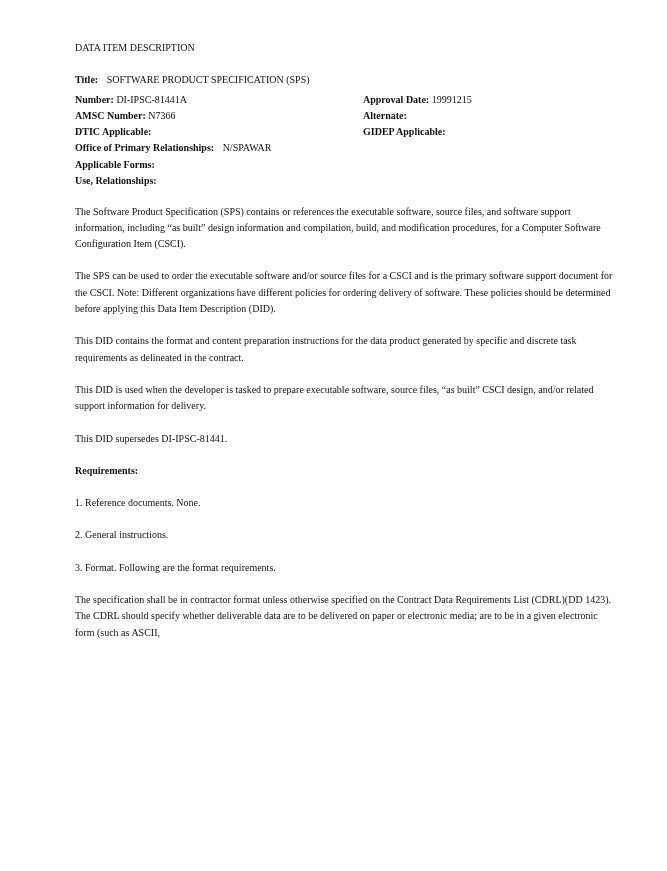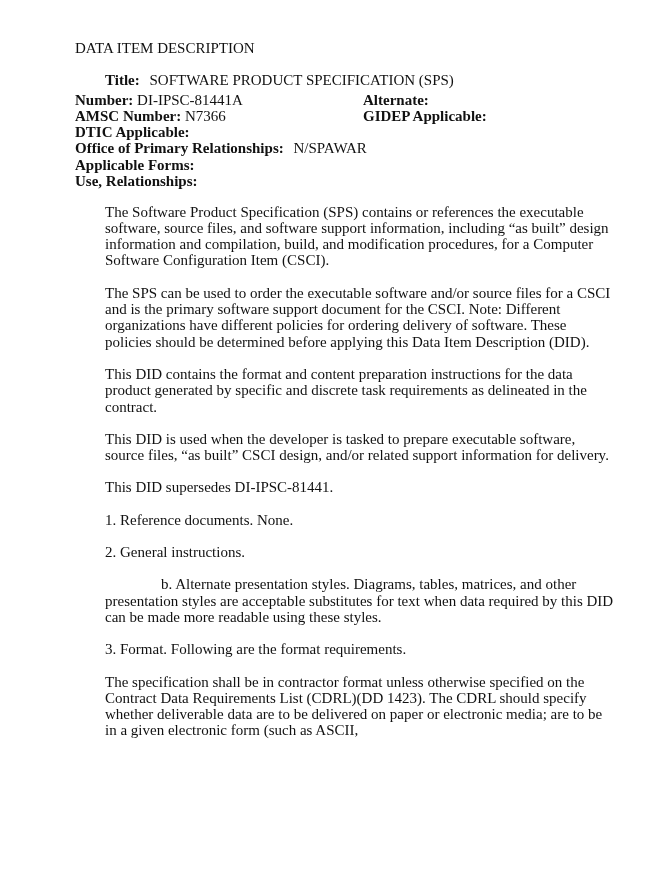--- a/index.html
+++ b/index.html
@@ -1,25 +1,25 @@
 <!DOCTYPE html>
 <html><head>
 <meta charset="utf-8">
 <style>
   html, body { margin: 0; padding: 0; background: #ffffff; }
   body { width: 667px; height: 871px; overflow: hidden; position: relative; }
   .page {
     position: absolute; left: 75px; top: 40px; width: 540px;
     font-family: "Liberation Serif", "DejaVu Serif", serif;
-    font-size: 15px; line-height: 16.3px; color: #111111;
+    font-size: 10px; line-height: 16.3px; color: #111111;
   }
   p { margin: 0; }
   .b { font-weight: bold; }
   .u { text-underline-offset: 2px; }
-  .gap { margin-top: 16px; margin-left: 30px; }
+  .gap { margin-top: 16px; }
   .hdr { position: relative; height: 96px; margin-top: 3px; }
   .hdr .col1 { position: absolute; left: 0; top: 0; width: 300px; }
   .hdr .col2 { position: absolute; left: 288px; top: 0; width: 260px; }
   .indent { text-indent: 56px; }
   .sp { display: inline-block; width: 6px; }
 </style>
 </head>
 <body>
 
 <div class="page">
@@ -34,44 +34,45 @@
   <div class="hdr">
     <div class="col1">
       <p><span class="b">Number:</span> <span>DI-IPSC-81441A</span></p>
       <p><span class="b">AMSC Number:</span> <span>N7366</span></p>
       <p><span class="b">DTIC Applicable:</span> <span></span></p>
       <p><span class="b">Office of Primary Relationships:</span><span class="sp"></span> <span>N/SPAWAR</span></p>
       <p><span class="b">Applicable Forms:</span> <span></span></p>
       <p><span class="b">Use, Relationships:</span> <span></span></p>
     </div>
     <div class="col2">
+      <p><span class="b">Approval Date:</span> <span>19991215</span></p>
       <p><span class="b">Alternate:</span> <span></span></p>
       <p><span class="b">GIDEP Applicable:</span> <span></span></p>
     </div>
   </div>
 
   <p class="gap">The Software Product Specification (SPS) contains or references the executable software, source files, and software support information, including “as built” design information and compilation, build, and modification procedures, for a Computer Software Configuration Item (CSCI).</p>
   <p class="gap">The SPS can be used to order the executable software and/or source files for a CSCI and is the primary software support document for the CSCI.  Note:  Different organizations have different policies for ordering delivery of software.  These policies should be determined before applying this Data Item Description (DID).</p>
   <p class="gap">This DID contains the format and content preparation instructions for the data product generated by specific and discrete task requirements as delineated in the contract.</p>
   <p class="gap">This DID is used when the developer is tasked to prepare executable software, source files, “as built” CSCI design, and/or related support information for delivery.</p>
   <p class="gap">This DID supersedes DI-IPSC-81441.</p>
 
+  <p class="gap b">Requirements:</p>
 
   <p class="gap">
     <span>1.</span>
     <span class="u">Reference documents</span><span>.  None.</span>
   </p>
 
   <p class="gap">
     <span>2.</span>
     <span class="u">General instructions</span><span>.</span>
   </p>
 
 
-  <p class="gap indent"><span>b.</span>  <span class="u">Alternate presentation styles</span><span>.  Diagrams, tables, matrices, and other presentation styles are acceptable substitutes for text when data required by this DID can be made more readable using these styles.</span></p>
 
   <p class="gap">
     <span>3.</span>
     <span class="u">Format</span><span>.  Following are the format requirements.</span>
   </p>
 
   <p class="gap">The specification shall be in contractor format unless otherwise specified on the Contract Data Requirements List (CDRL)(DD 1423).  The CDRL should specify whether deliverable data are to be delivered on paper or electronic media; are to be in a given electronic form (such as ASCII,</p>
 
 </div>
 

